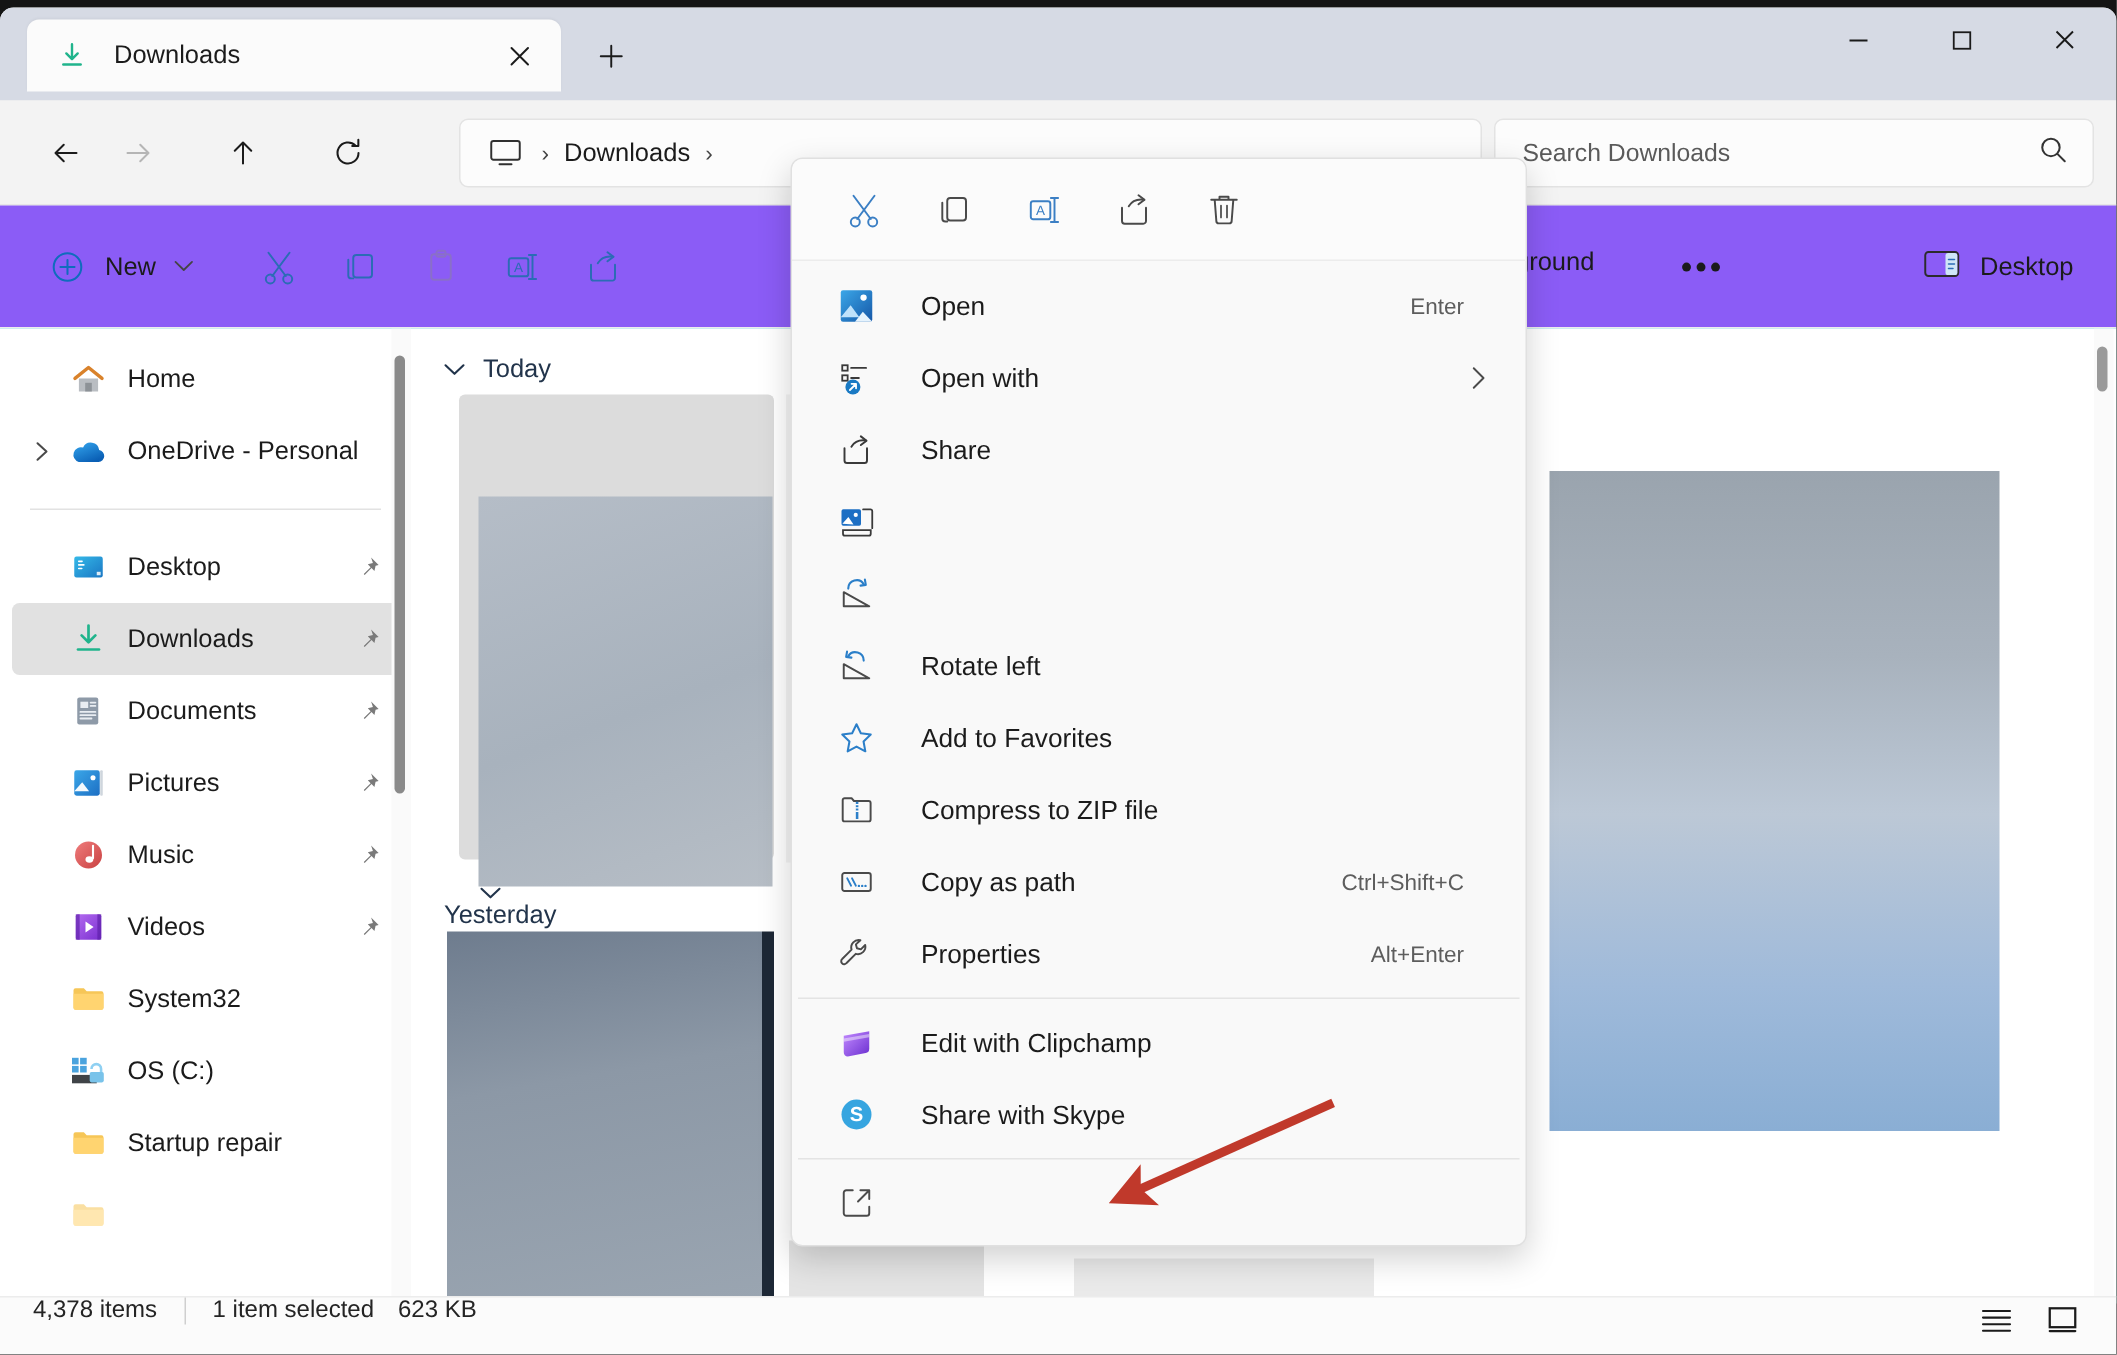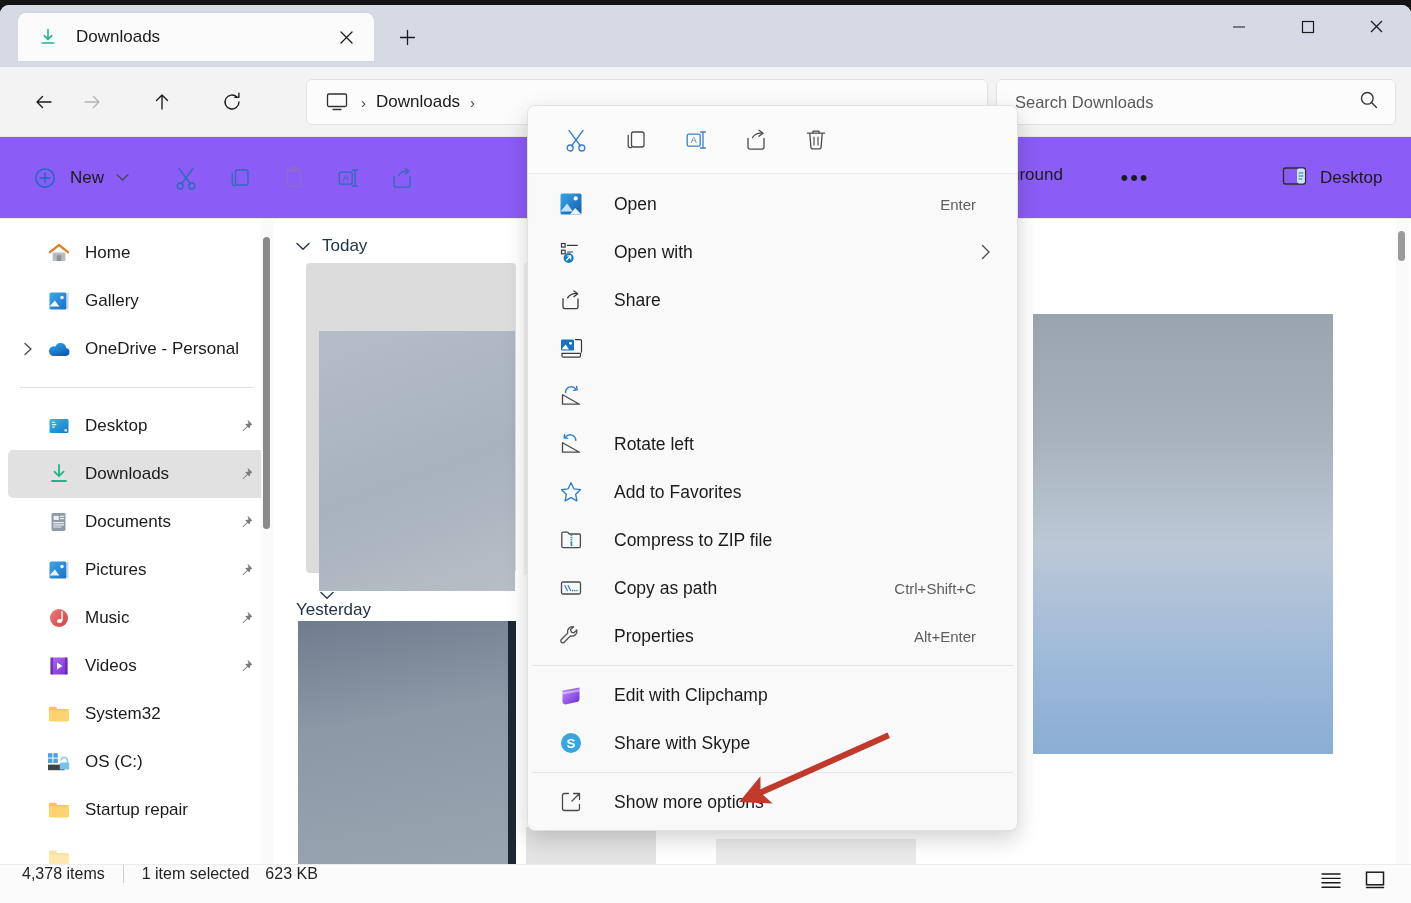--- a/index.html
+++ b/index.html
@@ -542,39 +542,20 @@
             <svg width="24" height="24" viewBox="0 0 24 24">
               <path d="M3 11.2L12 4l9 7.2" fill="none" stroke="#d9822b" stroke-width="2.3" stroke-linejoin="round" stroke-linecap="round"></path>
               <path d="M5.6 11.4V20h12.8v-8.6" fill="#b9bdc2"></path>
               <rect x="9.8" y="14.2" width="4.4" height="5.8" fill="#8d9297"></rect>
             </svg>
           </span>
           <span class="nav-label">Home</span>
           <span class="nav-pin"></span>
         </div>
 
-        <div class="nav-item">
-          <span class="nav-chev"></span>
-          <span class="nav-ico">
-            <svg width="24" height="24" viewBox="0 0 24 24">
-              <defs>
-                  <linearGradient id="gg1" x1="0" y1="0" x2="1" y2="1">
-                    <stop offset="0" stop-color="#3ba7e8"></stop>
-                    <stop offset="1" stop-color="#1d6fc4"></stop>
-                  </linearGradient>
-                </defs>
-              <rect x="2.5" y="3.5" width="17" height="17" rx="1.6" fill="url(#gg1)"></rect>
-              <path d="M2.5 17.5l5.3-6 4.6 6" fill="#ffffff" opacity="0.95"></path>
-              <circle cx="15" cy="8.5" r="1.7" fill="#ffffff"></circle>
-              <rect x="19.8" y="3.5" width="1.7" height="17" rx="0.7" fill="#cfd6dd"></rect>
-            </svg>
-          </span>
-          <span class="nav-label">Gallery</span>
-          <span class="nav-pin"></span>
-        </div>
 
         <div class="nav-item">
           <span class="nav-chev">
             <svg width="10" height="14" viewBox="0 0 10 14">
                 <path d="M2 1.5L8 7l-6 5.5" fill="none" stroke="#4a4a4a" stroke-width="1.35" stroke-linecap="round" stroke-linejoin="round"></path>
               </svg>
           </span>
           <span class="nav-ico">
             <svg width="26" height="20" viewBox="0 0 26 20">
               <defs>
@@ -1031,21 +1012,20 @@
 
         <div class="ctx-sep"></div>
 
         <div class="ctx-item">
           <span class="ctx-ico">
             <svg width="24" height="24" viewBox="0 0 24 24">
               <path d="M9.5 3.5H5.2A1.7 1.7 0 0 0 3.5 5.2v13.6a1.7 1.7 0 0 0 1.7 1.7h13.6a1.7 1.7 0 0 0 1.7-1.7V14.5" fill="none" stroke="#4a4a4a" stroke-width="1.3" stroke-linecap="round"></path>
               <path d="M13 11l7.5-7.5M14.6 3.5h5.9v5.9" fill="none" stroke="#4a4a4a" stroke-width="1.3" stroke-linecap="round" stroke-linejoin="round"></path>
             </svg>
           </span>
-          <span class="ctx-label">Show more options</span>
         </div>
 
       </div>
     </div>
 
     <svg class="annot-arrow" viewBox="0 0 220 110" style="left:735px; top:720px; width:165px; height:85px;">
       <defs>
         <marker id="arrowhead" markerWidth="5" markerHeight="5" refX="2.2" refY="2.5" orient="auto">
           <path d="M5,2.5 L0,0 L1.1,2.5 L0,5 z" fill="#c0392b"></path>
         </marker>

